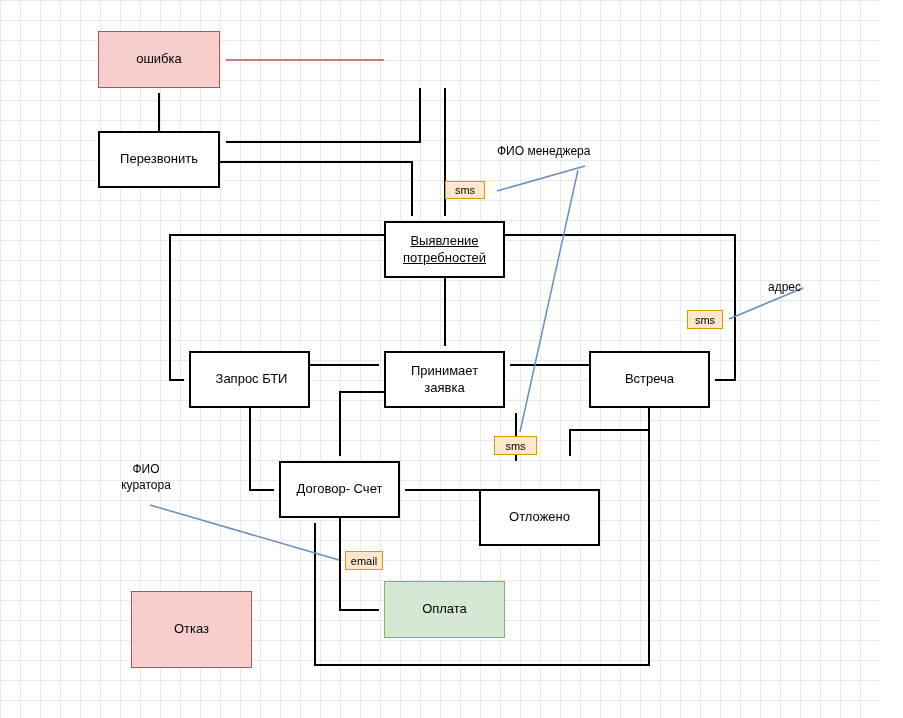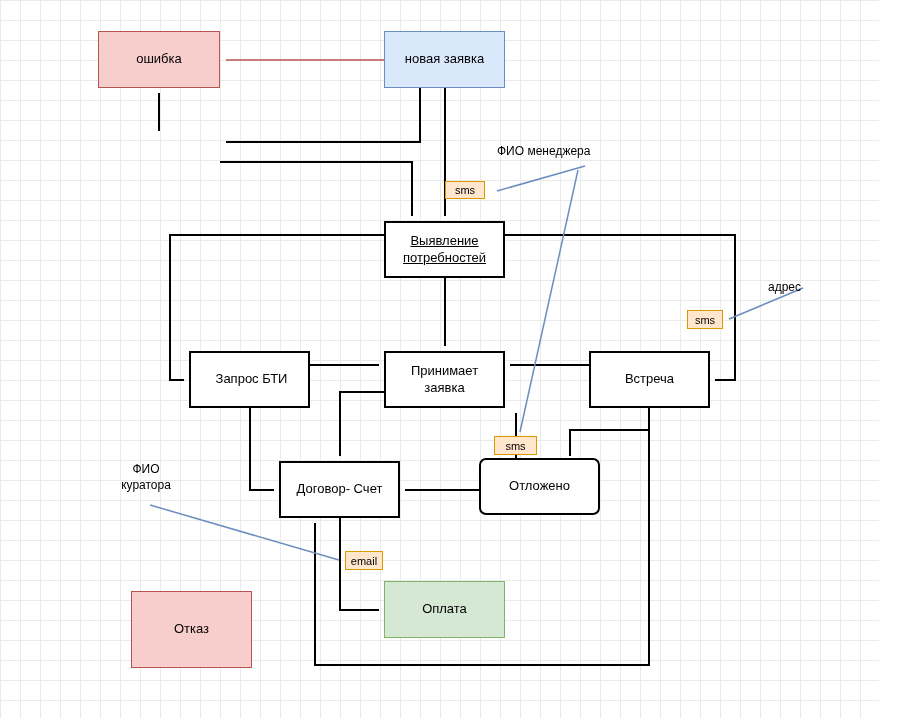--- a/index.html
+++ b/index.html
@@ -32,21 +32,21 @@
   .node-white{background:#ffffff;border:2px solid #000000;}
 
   #node-error{left:98px;top:31px;width:122px;height:57px;background:#f8cecc;border:1px solid #b85450;}
   #node-new-request{left:384px;top:31px;width:121px;height:57px;background:#dae8fc;border:1px solid #6c8ebf;}
   #node-callback{left:98px;top:131px;width:122px;height:57px;}
   #node-needs{left:384px;top:221px;width:121px;height:57px;text-decoration:underline;}
   #node-bti{left:189px;top:351px;width:121px;height:57px;padding-left:10px;}
   #node-decision{left:384px;top:351px;width:121px;height:57px;}
   #node-meeting{left:589px;top:351px;width:121px;height:57px;}
   #node-contract{left:279px;top:461px;width:121px;height:57px;}
-  #node-postponed{left:479px;top:458px;width:121px;height:57px;border-radius:7px;}
+  #node-postponed{left:479px;top:489px;width:121px;height:57px;}
   #node-payment{left:384px;top:581px;width:121px;height:57px;background:#d5e8d4;border:1px solid #82b366;}
   #node-refusal{left:119px;top:591px;width:121px;height:77px;background:#f8cecc;border:1px solid #b85450;margin-left:12px;}
 
   .badge{
     position:absolute;
     display:flex;align-items:center;justify-content:center;
     box-sizing:border-box;
     background:#ffe6cc;border:1px solid #d79b00;
     font-size:11px;color:#000;
   }
@@ -100,21 +100,21 @@
     <path class="edge" d="M 649 408 L 649 665 L 315 665 L 315 523" marker-end="url(#arr-black)"></path>
     <path class="edge" d="M 340 518 L 340 610 L 379 610" marker-end="url(#arr-black)"></path>
 
     <path class="edge-blue" d="M 585 166 L 497 191" marker-end="url(#arr-blue)"></path>
     <path class="edge-blue" d="M 578 170 L 520 432" marker-end="url(#arr-blue)"></path>
     <path class="edge-blue" d="M 803 288 L 729 319" marker-end="url(#arr-blue)"></path>
     <path class="edge-blue" d="M 150 505 L 339 560" marker-end="url(#arr-blue)"></path>
   </svg>
 
   <div class="node" id="node-error">ошибка</div>
-  <div class="node" id="node-new-request">новая заявка</div>
+  <div class="node node-white" id="node-callback">Перезвонить</div>
   <div class="node node-white" id="node-needs">Выявление потребностей</div>
   <div class="node node-white" id="node-bti">Запрос БТИ</div>
   <div class="node node-white" id="node-decision">Принимает заявка</div>
   <div class="node node-white" id="node-contract">Договор- Счет</div>
   <div class="node node-white" id="node-meeting">Встреча</div>
   <div class="node node-white" id="node-postponed">Отложено</div>
   <div class="node" id="node-payment">Оплата</div>
   <div class="node" id="node-refusal">Отказ</div>
 
   <div class="badge" id="badge-sms-needs">sms</div>

